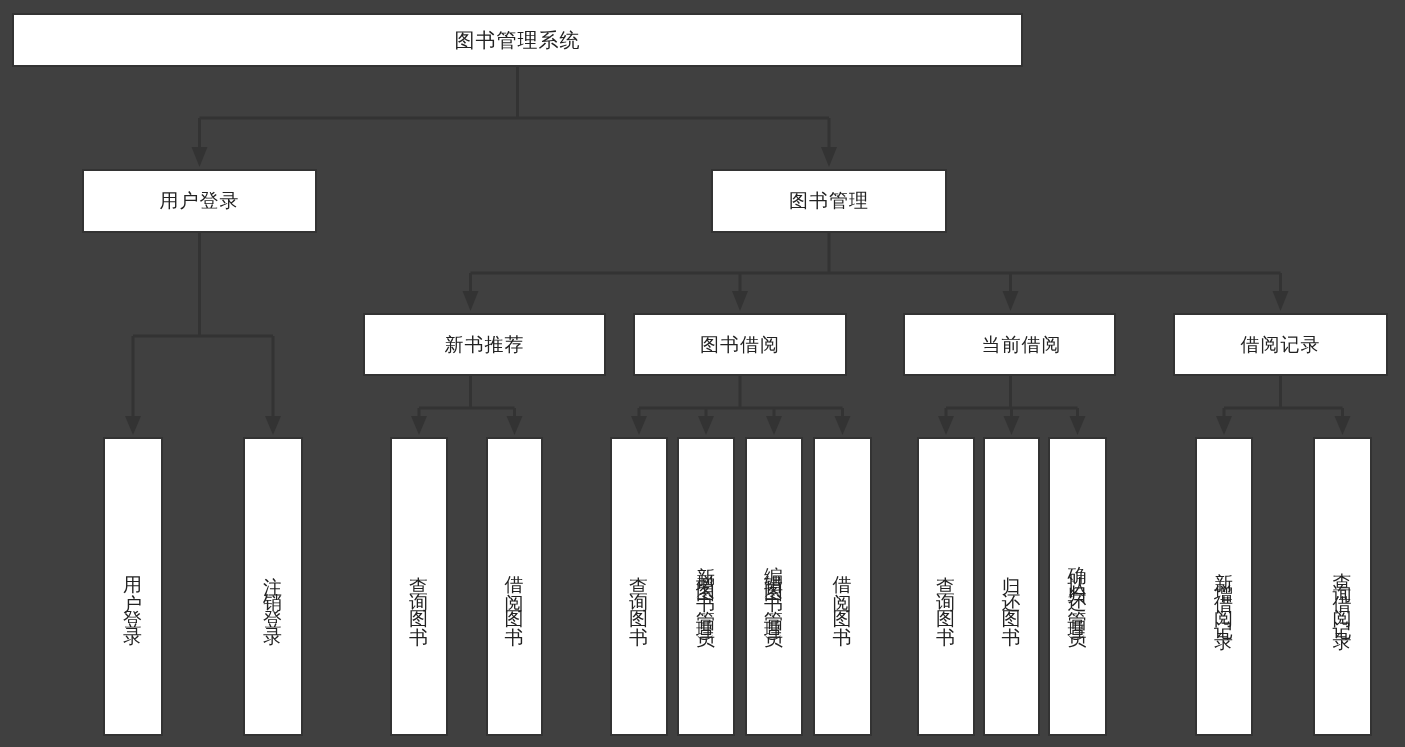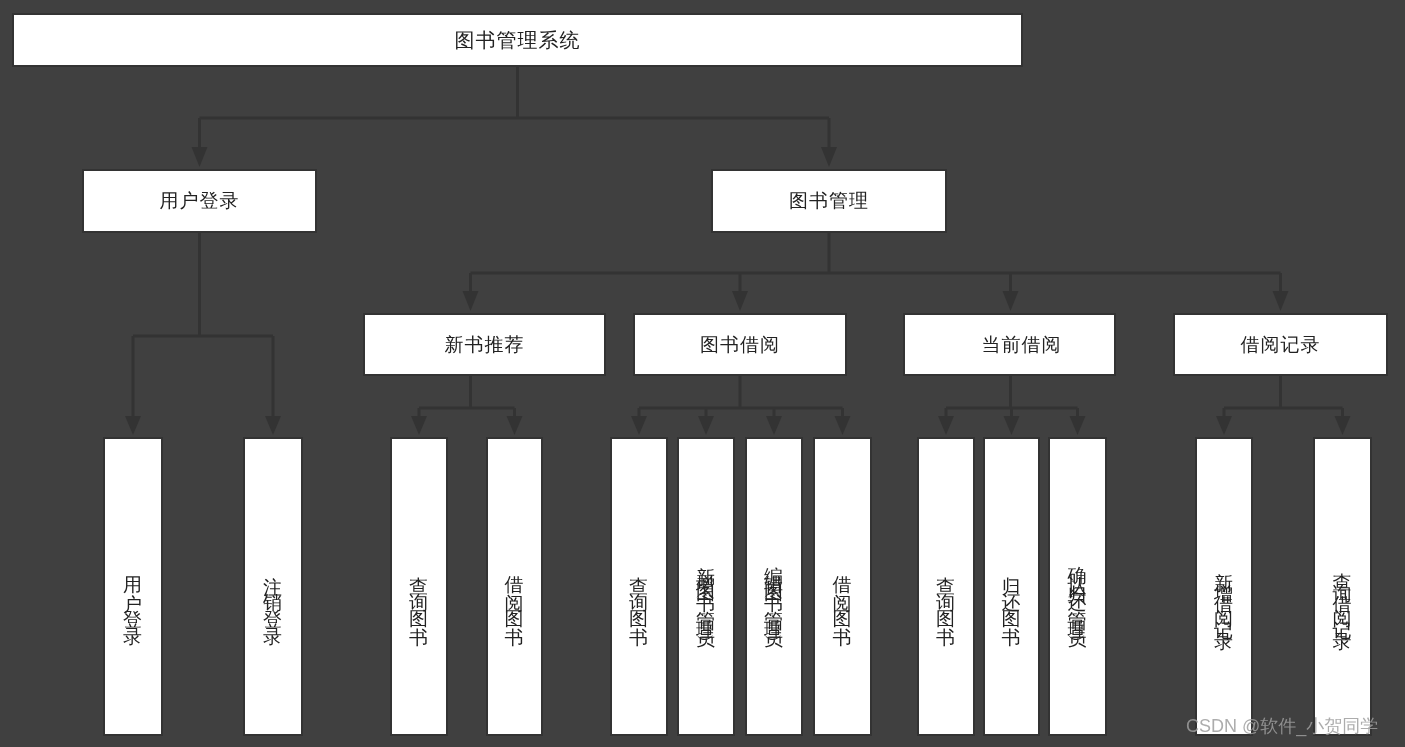--- a/index.html
+++ b/index.html
@@ -177,15 +177,14 @@
     <span class="vtext ls-9">确认归还（管理员）</span>
   </div>
 
   <div class="node leaf" style="left:1195px; top:437px; width:58px; height:299px;">
     <span class="vtext ls-6">新增借阅记录</span>
   </div>
   <div class="node leaf" style="left:1313px; top:437px; width:59px; height:299px;">
     <span class="vtext ls-6">查询借阅记录</span>
   </div>
 
-  <div class="watermark">CSDN @软件_小贺同学</div>
 
 </div>
 
 </body></html>

